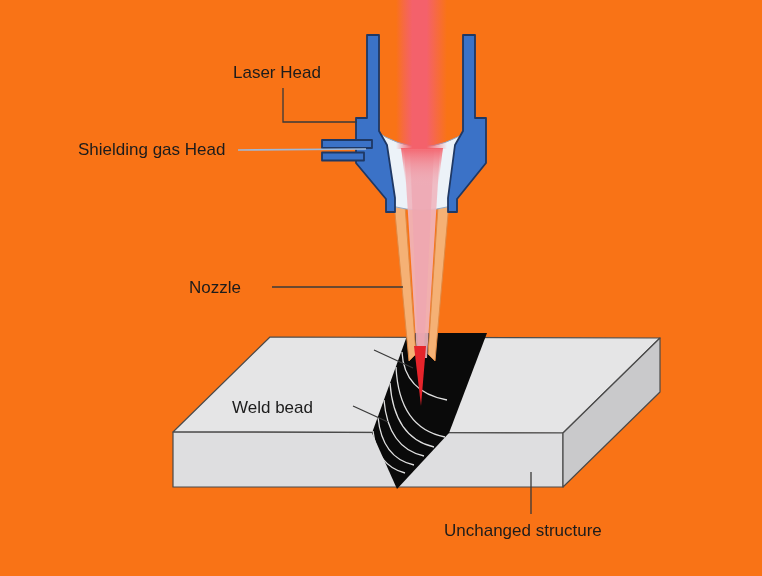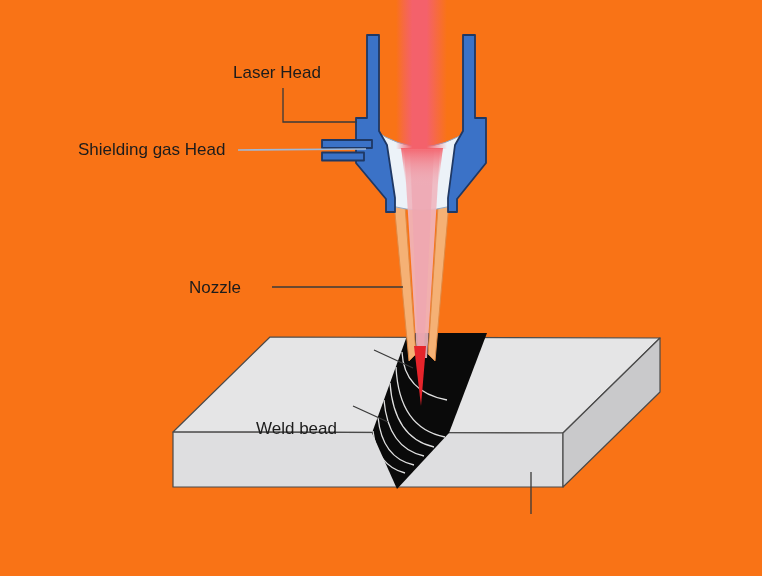--- a/index.html
+++ b/index.html
@@ -86,14 +86,15 @@
       <line x1="272" y1="287" x2="403" y2="287" stroke-width="1.3" stroke="#3A3A3A"></line>
       <line x1="374" y1="350" x2="413" y2="368" stroke-width="1.3" stroke="#3A3A3A"></line>
       <line x1="353" y1="406" x2="388" y2="422" stroke-width="1.3" stroke="#3A3A3A"></line>
       <line x1="531" y1="472" x2="531" y2="514" stroke-width="1.3" stroke="#3A3A3A"></line>
     </g>
   </svg>
 
   <div class="lbl" style="left:233px;top:63px;">Laser Head</div>
   <div class="lbl" style="left:78px;top:140px;">Shielding gas Head</div>
   <div class="lbl" style="left:172px;top:278px;margin-left:17px;">Nozzle</div>
-  <div class="lbl" style="left:256px;top:398px;margin-top:21px;">Weld bead</div>
+  <div class="lbl" style="left:232px;top:398px;">Weld bead</div>
+  <div class="lbl" style="left:444px;top:521px;">Unchanged structure</div>
 </div>
 
 </body></html>

